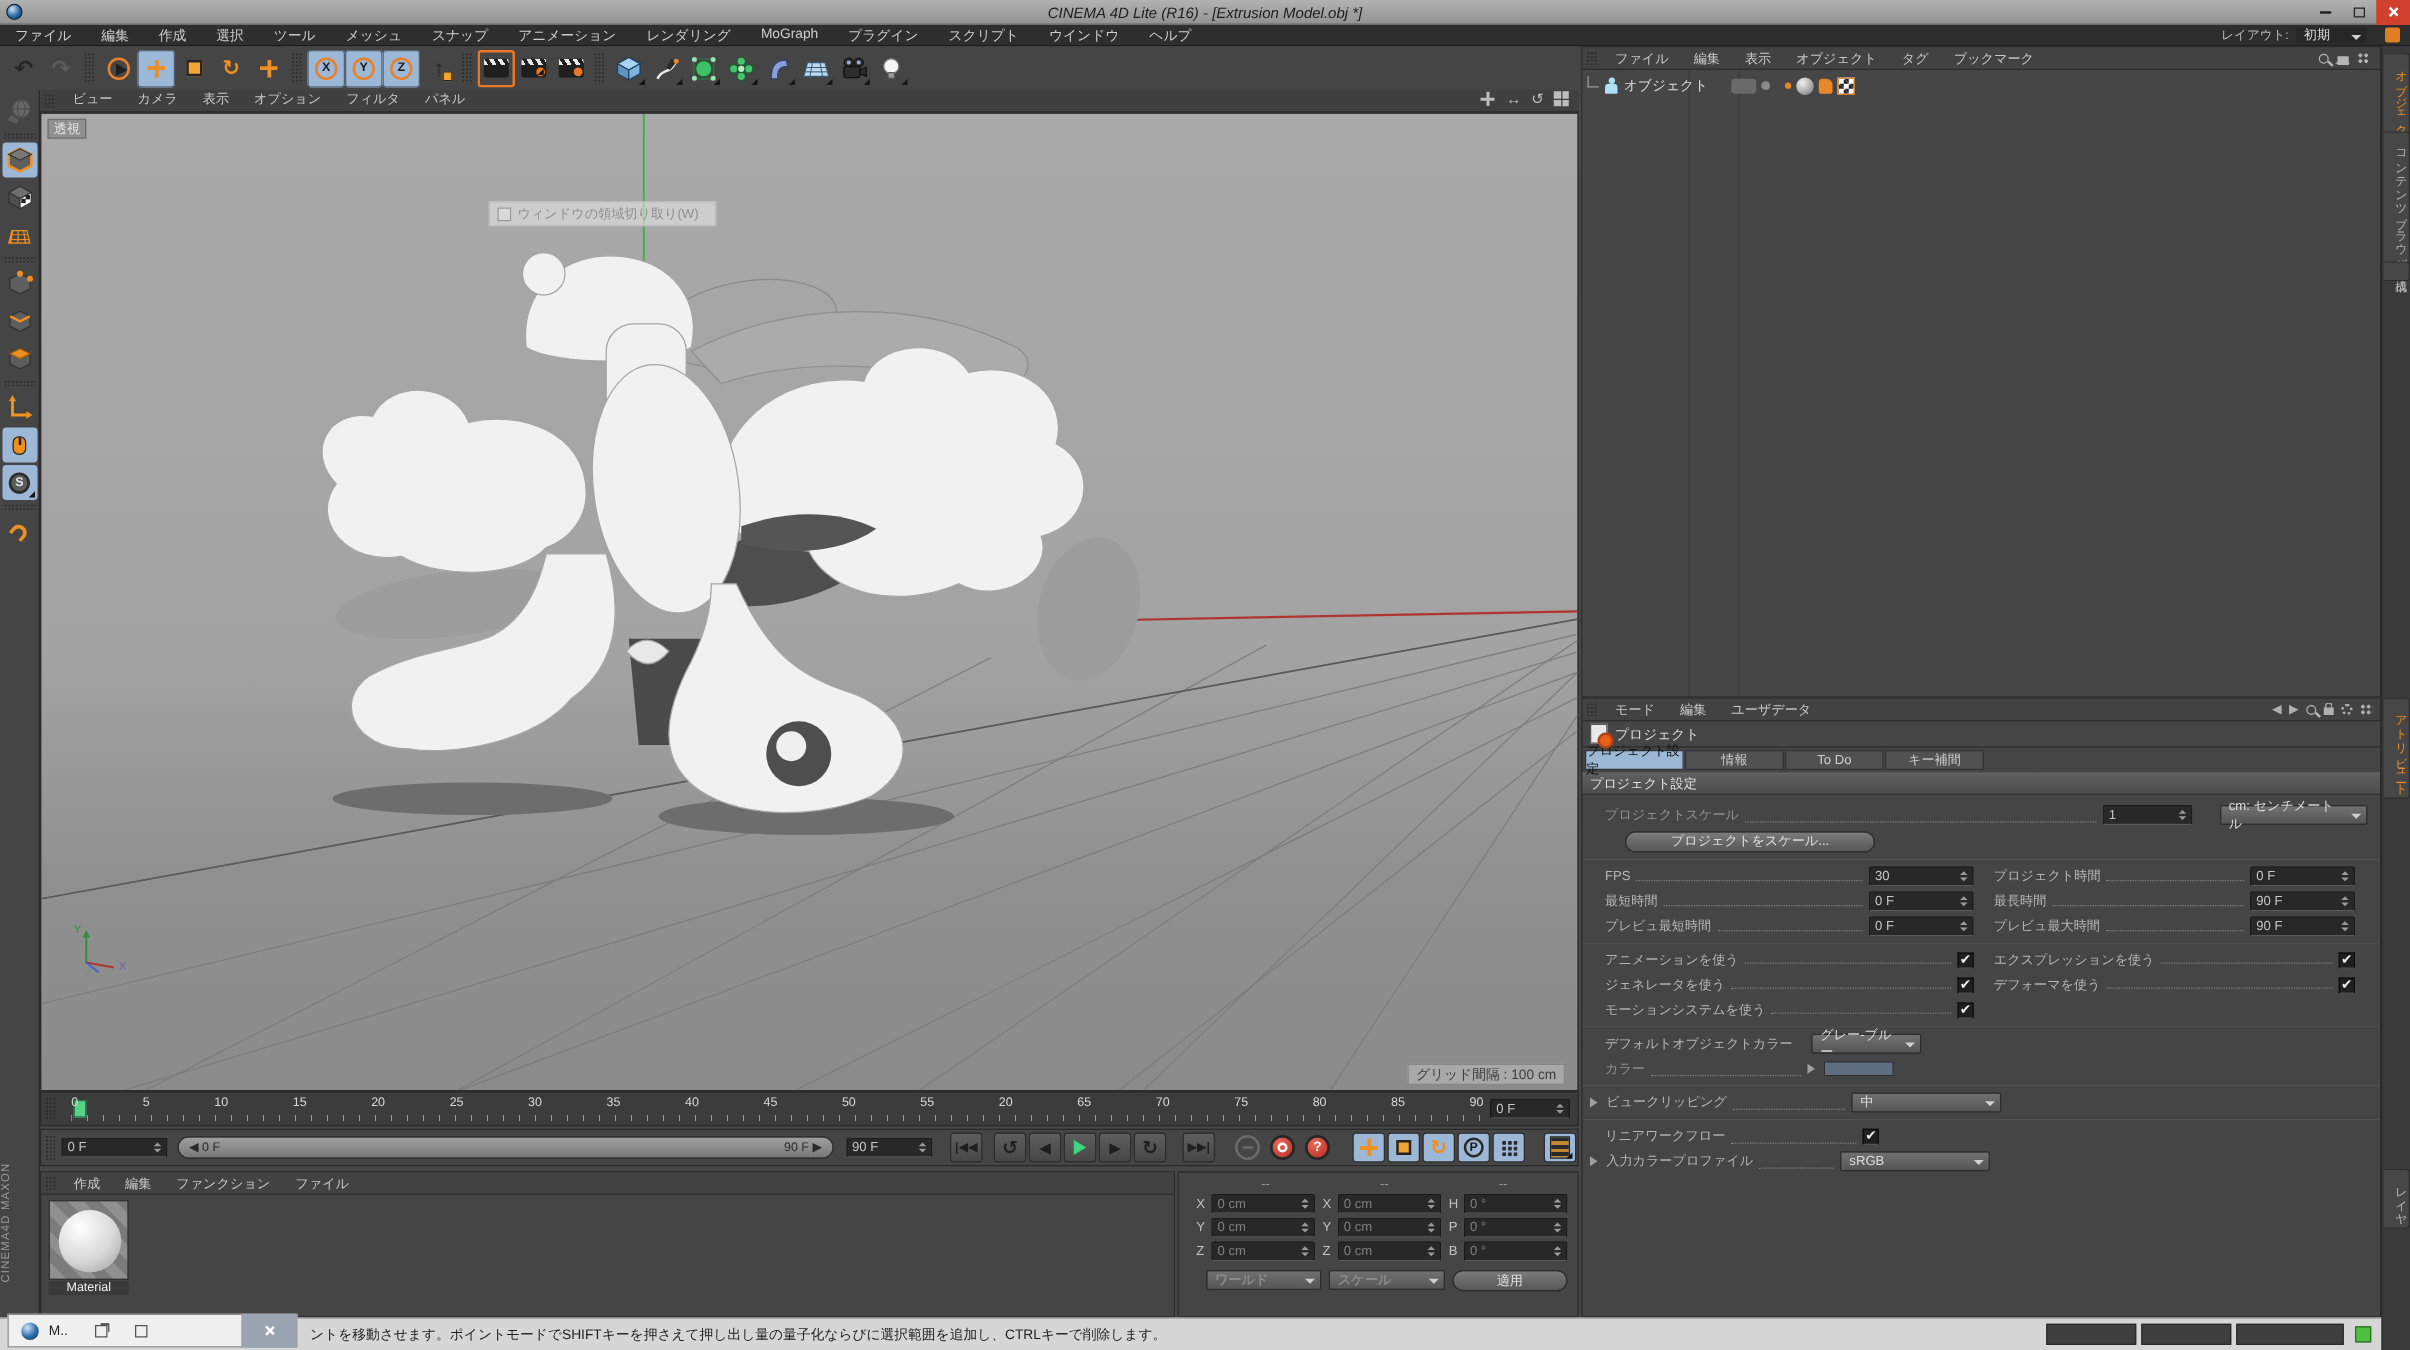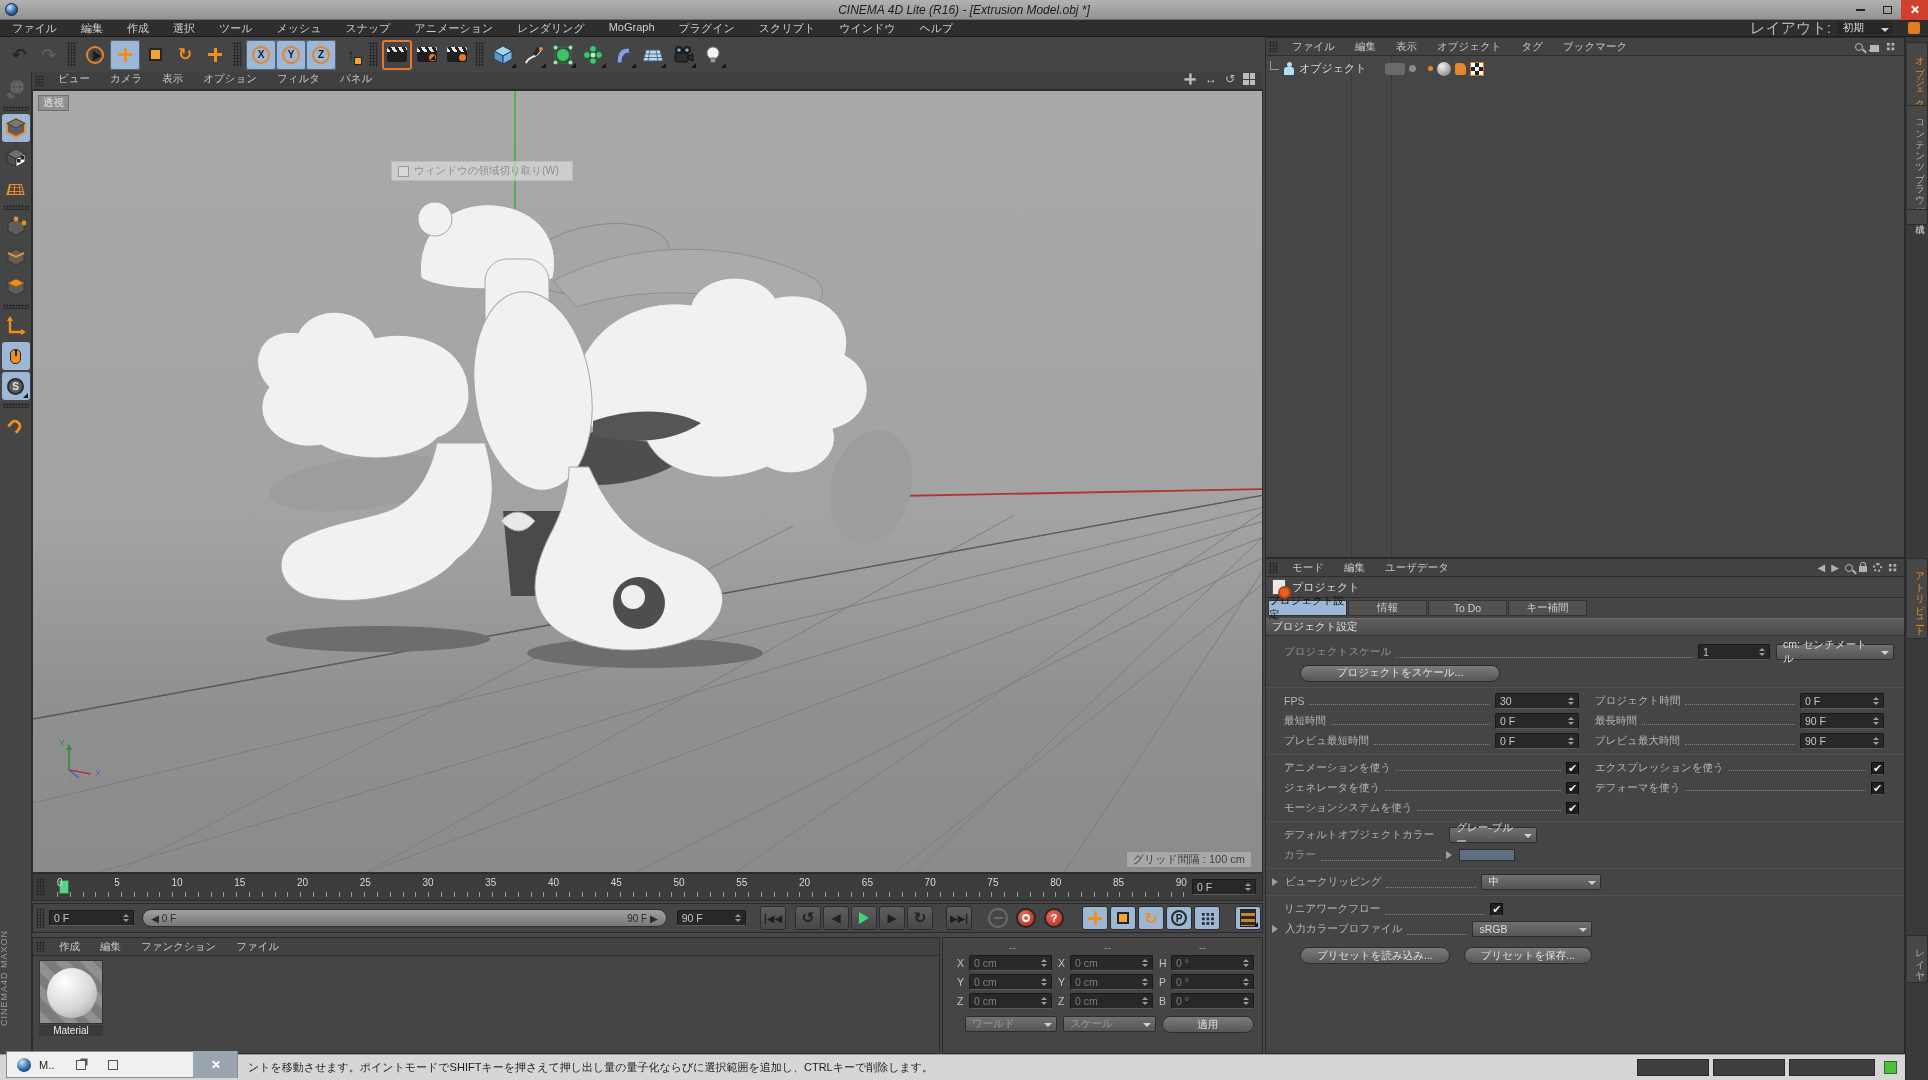--- a/index.html
+++ b/index.html
@@ -273,21 +273,21 @@
       <span class="mi">スナップ</span>
       <span class="mi">アニメーション</span>
       <span class="mi">レンダリング</span>
       <span class="mi">MoGraph</span>
       <span class="mi">プラグイン</span>
       <span class="mi">スクリプト</span>
       <span class="mi">ウインドウ</span>
       <span class="mi">ヘルプ</span>
     </div>
   <div class="layoutbox">
-    <span style="color:#b9b9b9;font-size:15px">レイアウト:</span>
+    <span style="color:#b9b9b9;font-size:10px">レイアウト:</span>
     <span class="dd mini">初期</span>
   </div>
 </div>
 <div class="puzzle-ic"></div>
 
 <div class="toolbar">
   <div class="tbtn">
       <span class="glyph">↶</span>
     </div>
   <div class="tbtn">
@@ -882,21 +882,21 @@
     <div class="arow">
       <span class="lbl dim">プロジェクトスケール</span>
       <span class="dots"></span>
       <span class="fld" style="width:72px">
           <span>1</span>
           <span class="spin">
             <i class="u"></i>
             <i class="d"></i>
           </span>
         </span>
-      <span class="dd" style="margin-left:6px;width:118px">cm: センチメートル</span>
+      <span class="dd" style="margin-left:22px;width:118px">cm: センチメートル</span>
     </div>
     <div class="arow" style="height:22px">
       <span class="pill" style="width:200px;margin-left:16px">プロジェクトをスケール...</span>
     </div>
     <div class="sepline"></div>
     <div class="arow">
       <div class="half">
         <span class="lbl">FPS</span>
           <span class="dots"></span>
         <span class="fld w84">
@@ -1034,24 +1034,20 @@
       <span class="dots" style="max-width:100px"></span>
       <span class="cb">
           <span>✔</span>
         </span>
     </div>
     <div class="arow">
       <span class="disc" style="margin-left:-12px"></span>
       <span class="lbl">入力カラープロファイル</span>
       <span class="dots" style="max-width:60px"></span>
       <span class="dd" style="width:120px">sRGB</span>
-    </div>
-    <div class="presetrow">
-      <span class="pill">プリセットを読み込み...</span>
-      <span class="pill">プリセットを保存...</span>
     </div>
   </div>
 </div>
 
 <div class="rstrip">
   <div class="vtab active" style="top:5px">オブジェクト</div>
   <div class="vtab" style="top:68px">コンテンツブラウザ</div>
   <div class="vtab" style="top:172px">構成</div>
   <div class="vtab active" style="top:521px">アトリビュート</div>
   <div class="vtab" style="top:898px">レイヤ</div>

